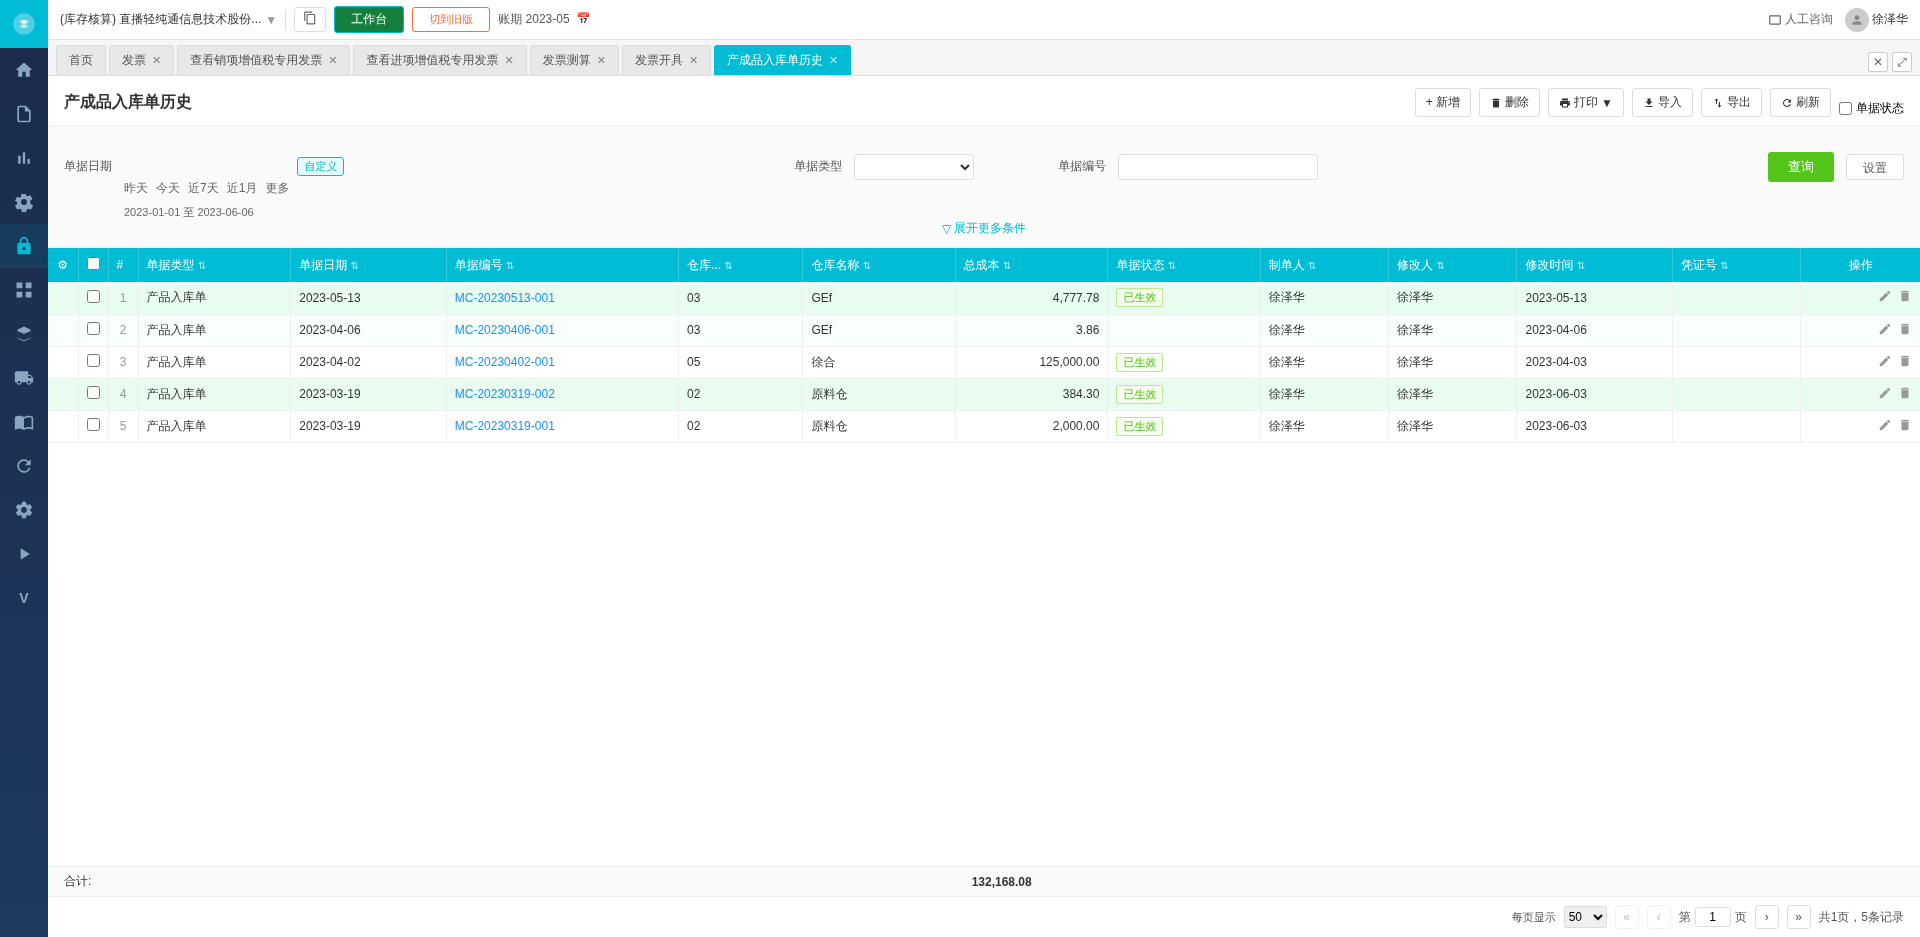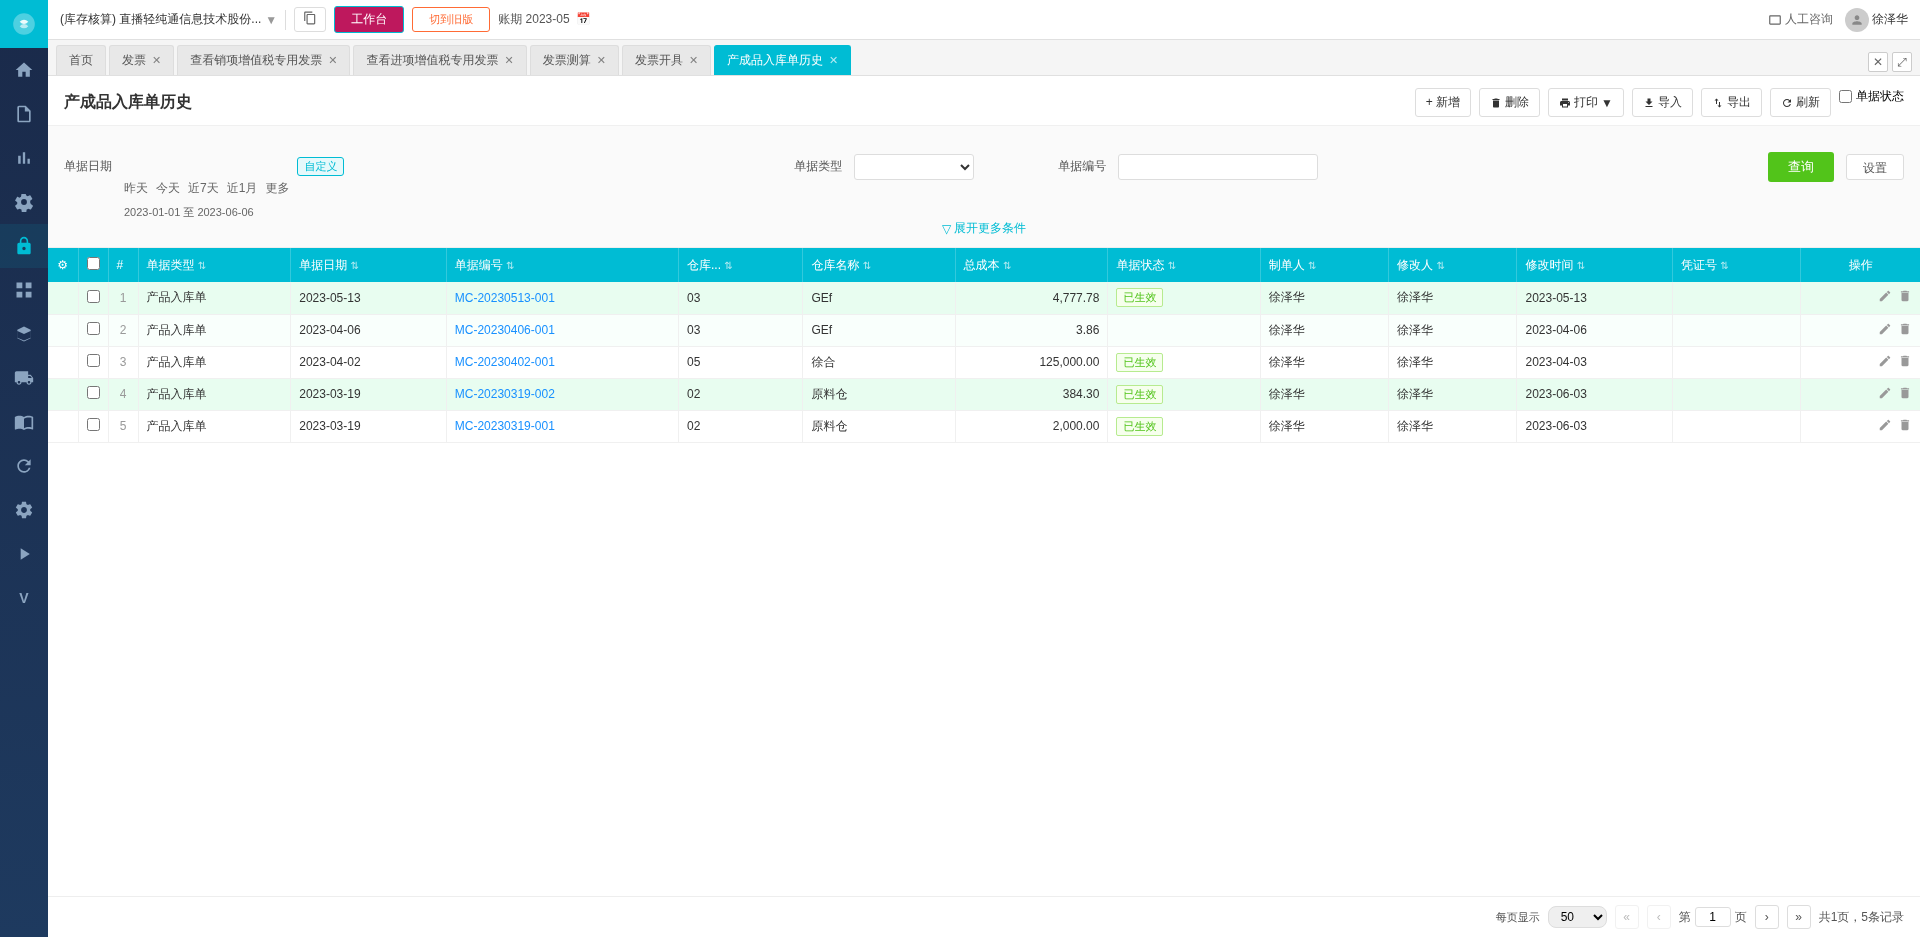--- a/index.html
+++ b/index.html
@@ -12,21 +12,21 @@
     .sidebar-item:hover, .sidebar-item.active { color: #00bcd4; background: rgba(0,188,212,0.1); }
     .sidebar-item svg { width: 20px; height: 20px; }
 
     
     .main { flex: 1; display: flex; flex-direction: column; overflow: hidden; }
 
     
     .topbar { height: 40px; background: #fff; border-bottom: 1px solid #e0e0e0; display: flex; align-items: center; padding: 0 12px; gap: 8px; flex-shrink: 0; }
     .topbar-company { font-size: 12px; color: #333; display: flex; align-items: center; gap: 4px; }
     .topbar-btn { padding: 4px 16px; border-radius: 3px; border: 1px solid #ddd; cursor: pointer; font-size: 12px; background: #fff; color: #333; }
-    .topbar-btn.workbench { background: #be185d; color: white; border-color: #00bcd4; }
+    .topbar-btn.workbench { background: #15803d; color: white; border-color: #00bcd4; }
     .topbar-btn.switch { background: #fff; color: #ff6b35; border-color: #ff6b35; font-size: 11px; }
     .topbar-period { color: #555; font-size: 12px; }
     .topbar-right { margin-left: auto; display: flex; align-items: center; gap: 12px; }
     .topbar-help { color: #666; font-size: 12px; cursor: pointer; display: flex; align-items: center; gap: 3px; }
     .topbar-user { color: #333; font-size: 12px; cursor: pointer; display: flex; align-items: center; gap: 3px; }
     .user-avatar { width: 24px; height: 24px; border-radius: 50%; background: #ccc; display: flex; align-items: center; justify-content: center; font-size: 10px; color: #666; }
 
     
     .tabbar { height: 36px; background: #f5f5f5; border-bottom: 1px solid #e0e0e0; display: flex; align-items: flex-end; padding: 0 8px; flex-shrink: 0; overflow: hidden; }
     .tab { height: 30px; padding: 0 12px; display: flex; align-items: center; gap: 6px; cursor: pointer; border: 1px solid #ddd; border-bottom: none; border-radius: 3px 3px 0 0; background: #e8e8e8; color: #555; font-size: 12px; margin-right: 3px; white-space: nowrap; }
@@ -34,21 +34,21 @@
     .tab .close-x { color: inherit; opacity: 0.7; font-size: 11px; cursor: pointer; }
     .tab.home-tab { background: #e8e8e8; }
     .tab-spacer { flex: 1; }
     .tab-controls { display: flex; align-items: center; gap: 4px; margin-bottom: 3px; }
     .tab-ctrl-btn { width: 20px; height: 20px; display: flex; align-items: center; justify-content: center; cursor: pointer; color: #666; font-size: 12px; border: 1px solid #ccc; background: #fff; border-radius: 2px; }
 
     
     .page { flex: 1; background: #fff; display: flex; flex-direction: column; overflow: hidden; }
     .page-header { padding: 12px 16px 8px; display: flex; align-items: center; justify-content: space-between; border-bottom: 1px solid #f0f0f0; }
     .page-title { font-size: 16px; font-weight: 600; color: #333; }
-    .page-actions { display: flex; align-items: flex-start; gap: 8px; padding-left: 32px; }
+    .page-actions { display: flex; align-items: flex-end; gap: 8px; padding-left: 32px; }
     .action-btn { padding: 5px 10px; border: 1px solid #ddd; background: #fff; border-radius: 3px; cursor: pointer; font-size: 12px; color: #333; display: flex; align-items: center; gap: 3px; }
 
     
     .filter-area { padding: 10px 16px; background: #fafafa; border-bottom: 1px solid #eee; }
     .filter-row { display: flex; align-items: center; gap: 12px; margin-bottom: 6px; flex-wrap: wrap; }
     .filter-label { color: #555; font-size: 12px; white-space: nowrap; }
     .filter-date-links { display: flex; gap: 8px; align-items: center; }
     .filter-date-link { color: #666; cursor: pointer; font-size: 12px; margin-top: 44px; }
     .filter-date-custom { background: #e6f9fb; color: #00bcd4; border: 1px solid #00bcd4; padding: 1px 6px; border-radius: 3px; font-size: 11px; cursor: pointer; }
     .filter-date-range { color: #666; font-size: 11px; margin-top: 2px; }
@@ -82,21 +82,21 @@
     .sort-icon { font-size: 10px; opacity: 0.7; }
 
     
     .table-footer { padding: 6px 16px; border-top: 1px solid #eee; background: #fafafa; display: flex; align-items: center; }
     .footer-total-label { color: #333; font-size: 12px; margin-right: 8px; }
     .footer-total-value { color: #333; font-size: 12px; font-weight: bold; text-align: center; flex: 1; }
 
     
     .pagination { padding: 8px 16px; border-top: 1px solid #eee; display: flex; align-items: center; justify-content: flex-end; gap: 8px; flex-shrink: 0; }
     .page-size-label { color: #555; font-size: 11px; }
-    .page-size-select { border: 1px solid #ddd; border-radius: 8px; padding: 2px 8px; font-size: 12px; }
+    .page-size-select { border: 1px solid #ddd; border-radius: 2px; padding: 2px 0; font-size: 12px; }
     .page-nav-btn { width: 24px; height: 24px; border: 1px solid #ddd; background: #fff; border-radius: 3px; cursor: pointer; display: flex; align-items: center; justify-content: center; font-size: 12px; color: #555; }
     .page-nav-btn:disabled { opacity: 0.4; cursor: not-allowed; }
     .page-info { font-size: 12px; color: #555; display: flex; align-items: center; gap: 4px; }
     .page-input { width: 36px; border: 1px solid #ddd; border-radius: 3px; text-align: center; padding: 2px; font-size: 12px; }
     .page-total { color: #555; font-size: 12px; }
   </style>
 </head>
 <body>
 
 <div class="sidebar">
@@ -491,20 +491,24 @@
                       <path d="M6 19c0 1.1.9 2 2 2h8c1.1 0 2-.9 2-2V7H6v12zM19 4h-3.5l-1-1h-5l-1 1H5v2h14V4z"></path>
                     </svg>
         </span>
       </div>
     </td>
   </tr>
           </tbody>
       </table>
     </div>
 
+    <div class="table-footer">
+      <span class="footer-total-label">合计:</span>
+      <span class="footer-total-value">132,168.08</span>
+    </div>
 
     <div class="pagination">
       <span class="page-size-label">每页显示</span>
       <select class="page-size-select">
         <option>50</option>
         <option>100</option>
         <option>200</option>
       </select>
       <button class="page-nav-btn" disabled="">«</button>
       <button class="page-nav-btn" disabled="">‹</button>

